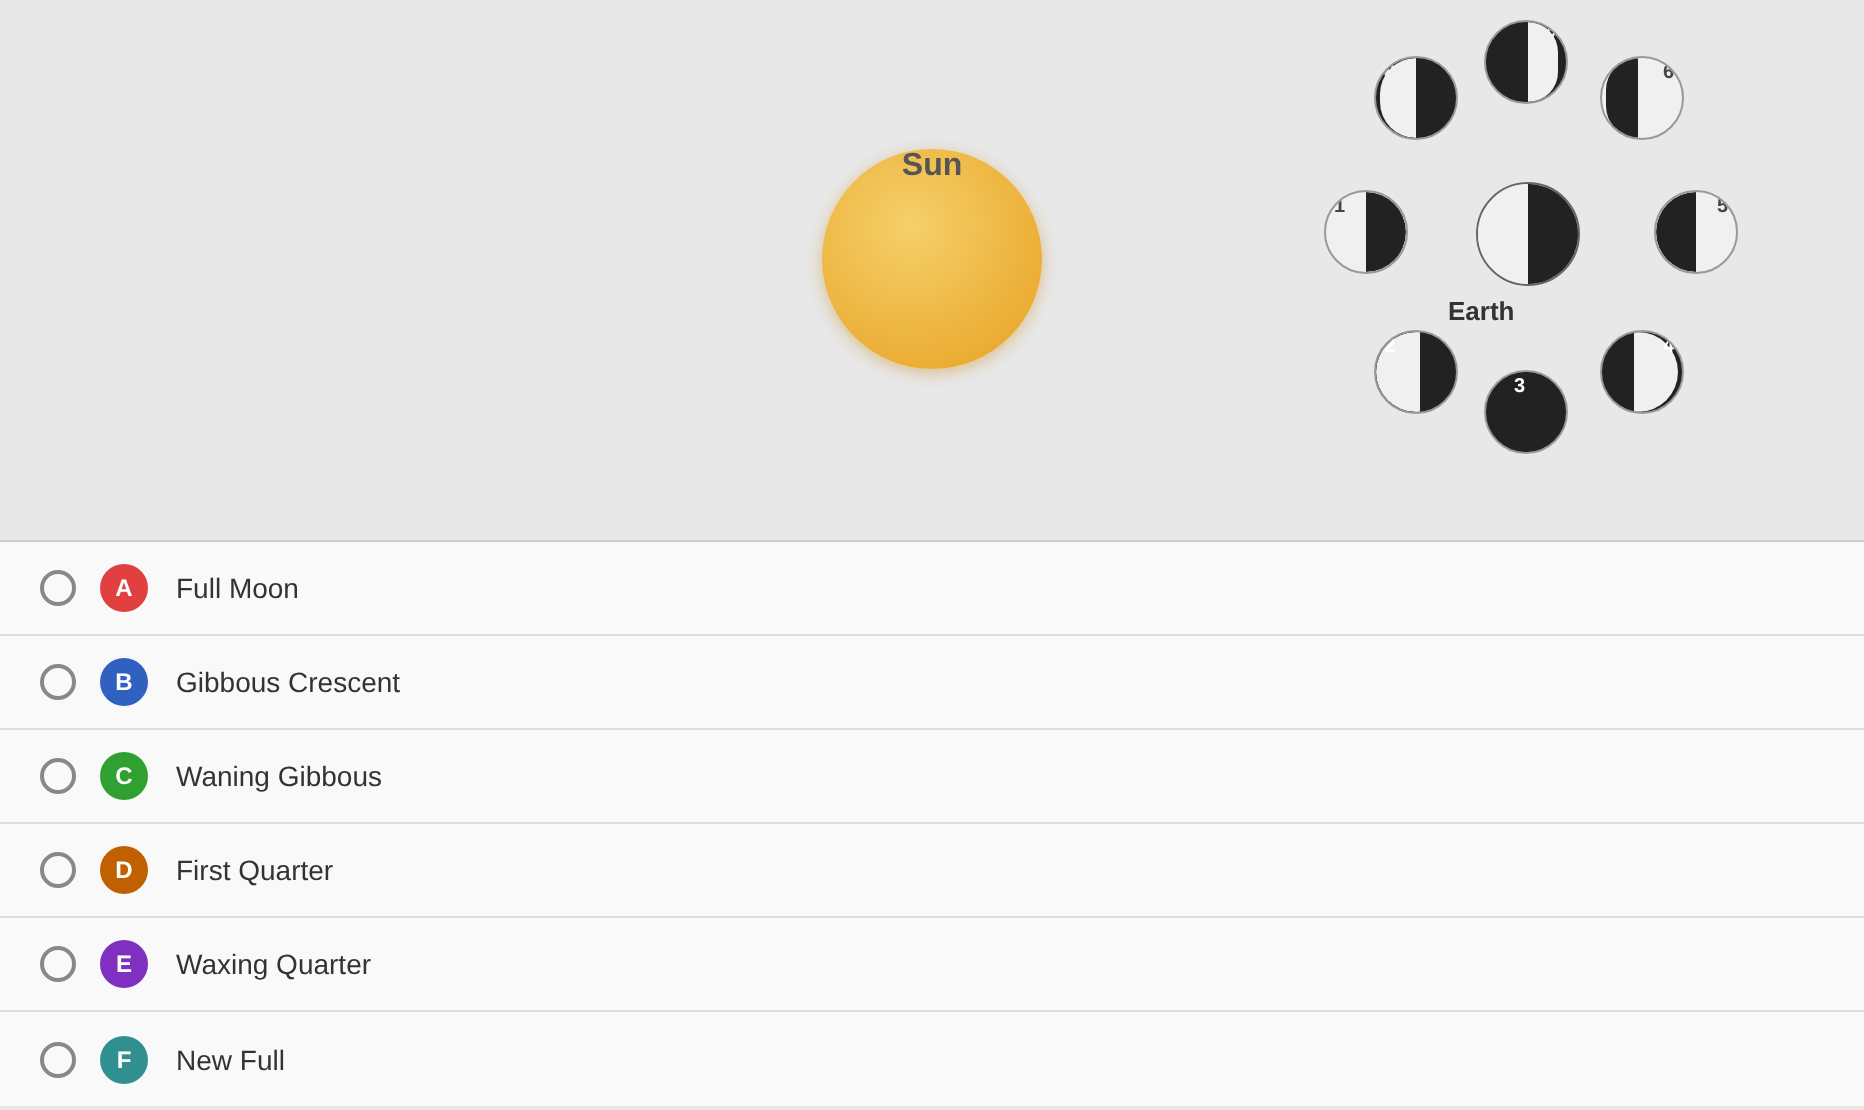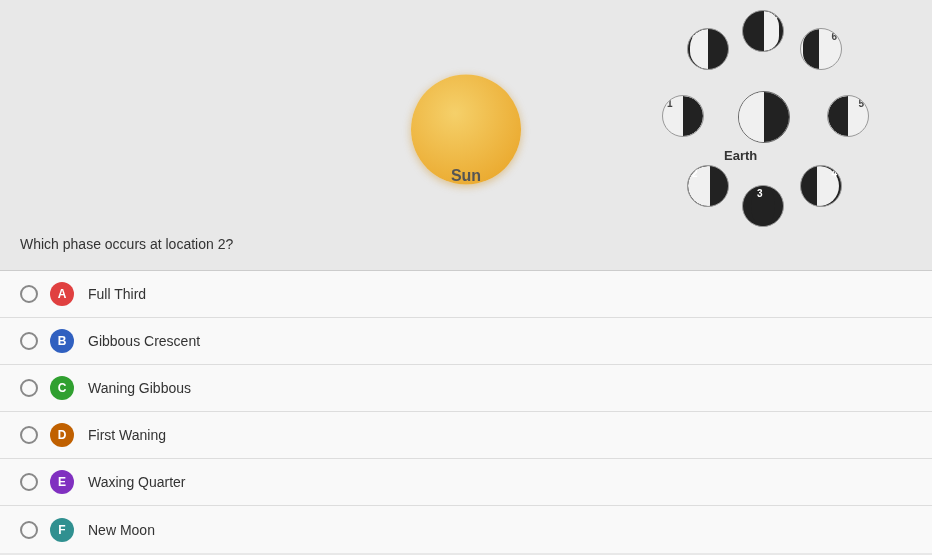--- a/index.html
+++ b/index.html
@@ -22,21 +22,21 @@
     .sun {
       position: absolute;
       width: 110px;
       height: 110px;
       border-radius: 50%;
       background: radial-gradient(circle at 40% 35%, #f5d06a, #e8a020);
       top: 50%;
       left: 50%;
       transform: translate(-50%, -55%);
       display: flex;
-      align-items: flex-end;
+      align-items: flex-start;
       justify-content: center;
       box-shadow: 0 2px 8px rgba(200,130,0,0.4);
     }
     .sun-label {
       color: #555;
       font-size: 16px;
       font-weight: bold;
     }
 
     
@@ -295,48 +295,47 @@
     </div>
 
     <div class="earth" style="left:86px; top:81px;">
       <div class="earth-left"></div>
       <div class="earth-right"></div>
     </div>
     <div class="earth-label" style="left:72px; top:138px;">Earth</div>
 
   </div>
 
-  <div class="question">Which phase occurs at location 2?</div>
 
 </div>
 
 <div class="answers" id="answers-container">
 <div class="answer-row">
       <div class="radio-circle"></div>
       <div class="answer-badge badge-a">A</div>
-      <span class="answer-text">Full Third</span>
+      <span class="answer-text">Full Moon</span>
     </div>
     <div class="answer-row">
       <div class="radio-circle"></div>
       <div class="answer-badge badge-b">B</div>
       <span class="answer-text">Gibbous Crescent</span>
     </div>
     <div class="answer-row">
       <div class="radio-circle"></div>
       <div class="answer-badge badge-c">C</div>
       <span class="answer-text">Waning Gibbous</span>
     </div>
     <div class="answer-row">
       <div class="radio-circle"></div>
       <div class="answer-badge badge-d">D</div>
-      <span class="answer-text">First Waning</span>
+      <span class="answer-text">First Quarter</span>
     </div>
     <div class="answer-row">
       <div class="radio-circle"></div>
       <div class="answer-badge badge-e">E</div>
       <span class="answer-text">Waxing Quarter</span>
     </div>
     <div class="answer-row">
       <div class="radio-circle"></div>
       <div class="answer-badge badge-f">F</div>
-      <span class="answer-text">New Moon</span>
+      <span class="answer-text">New Full</span>
     </div>
   </div>
 
 </body></html>

